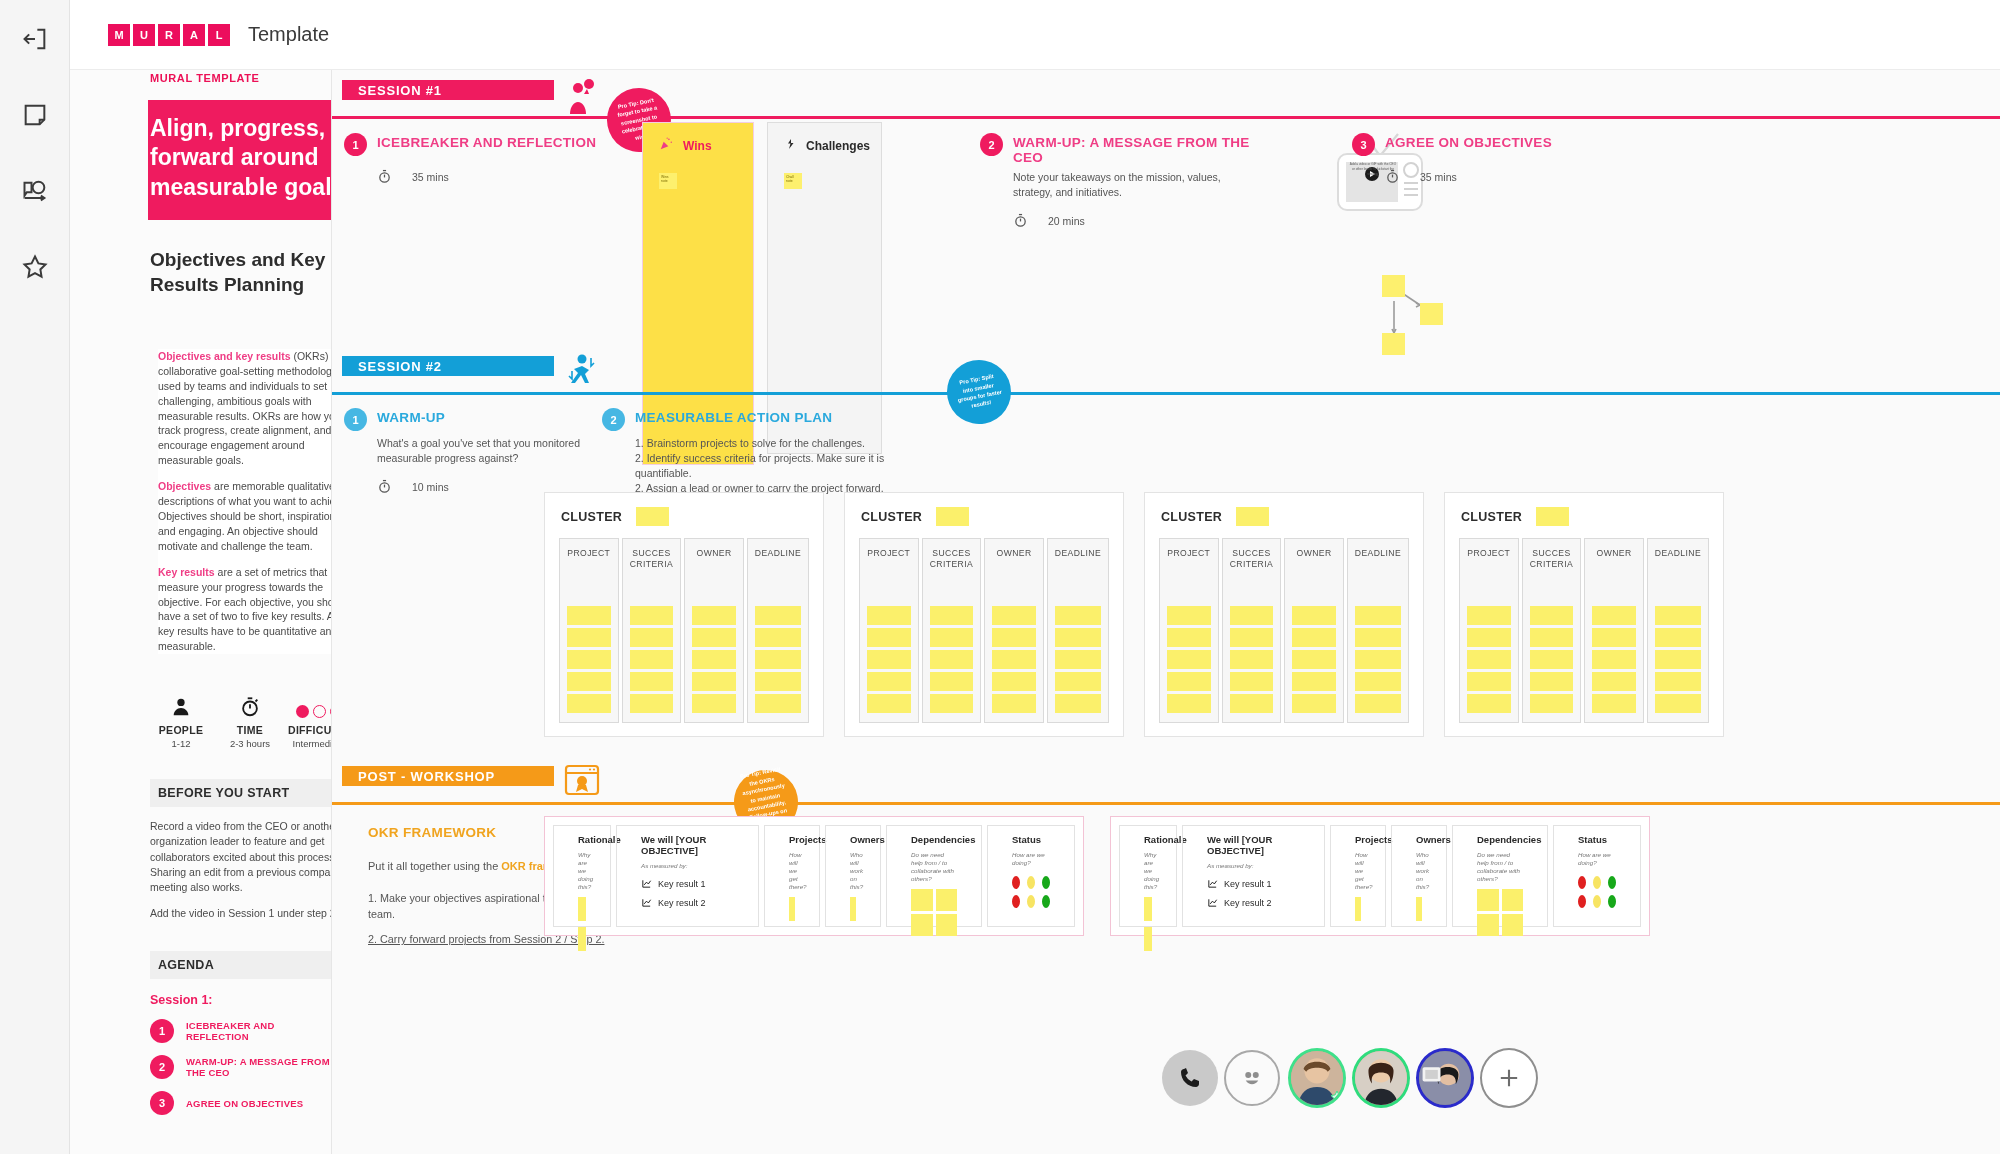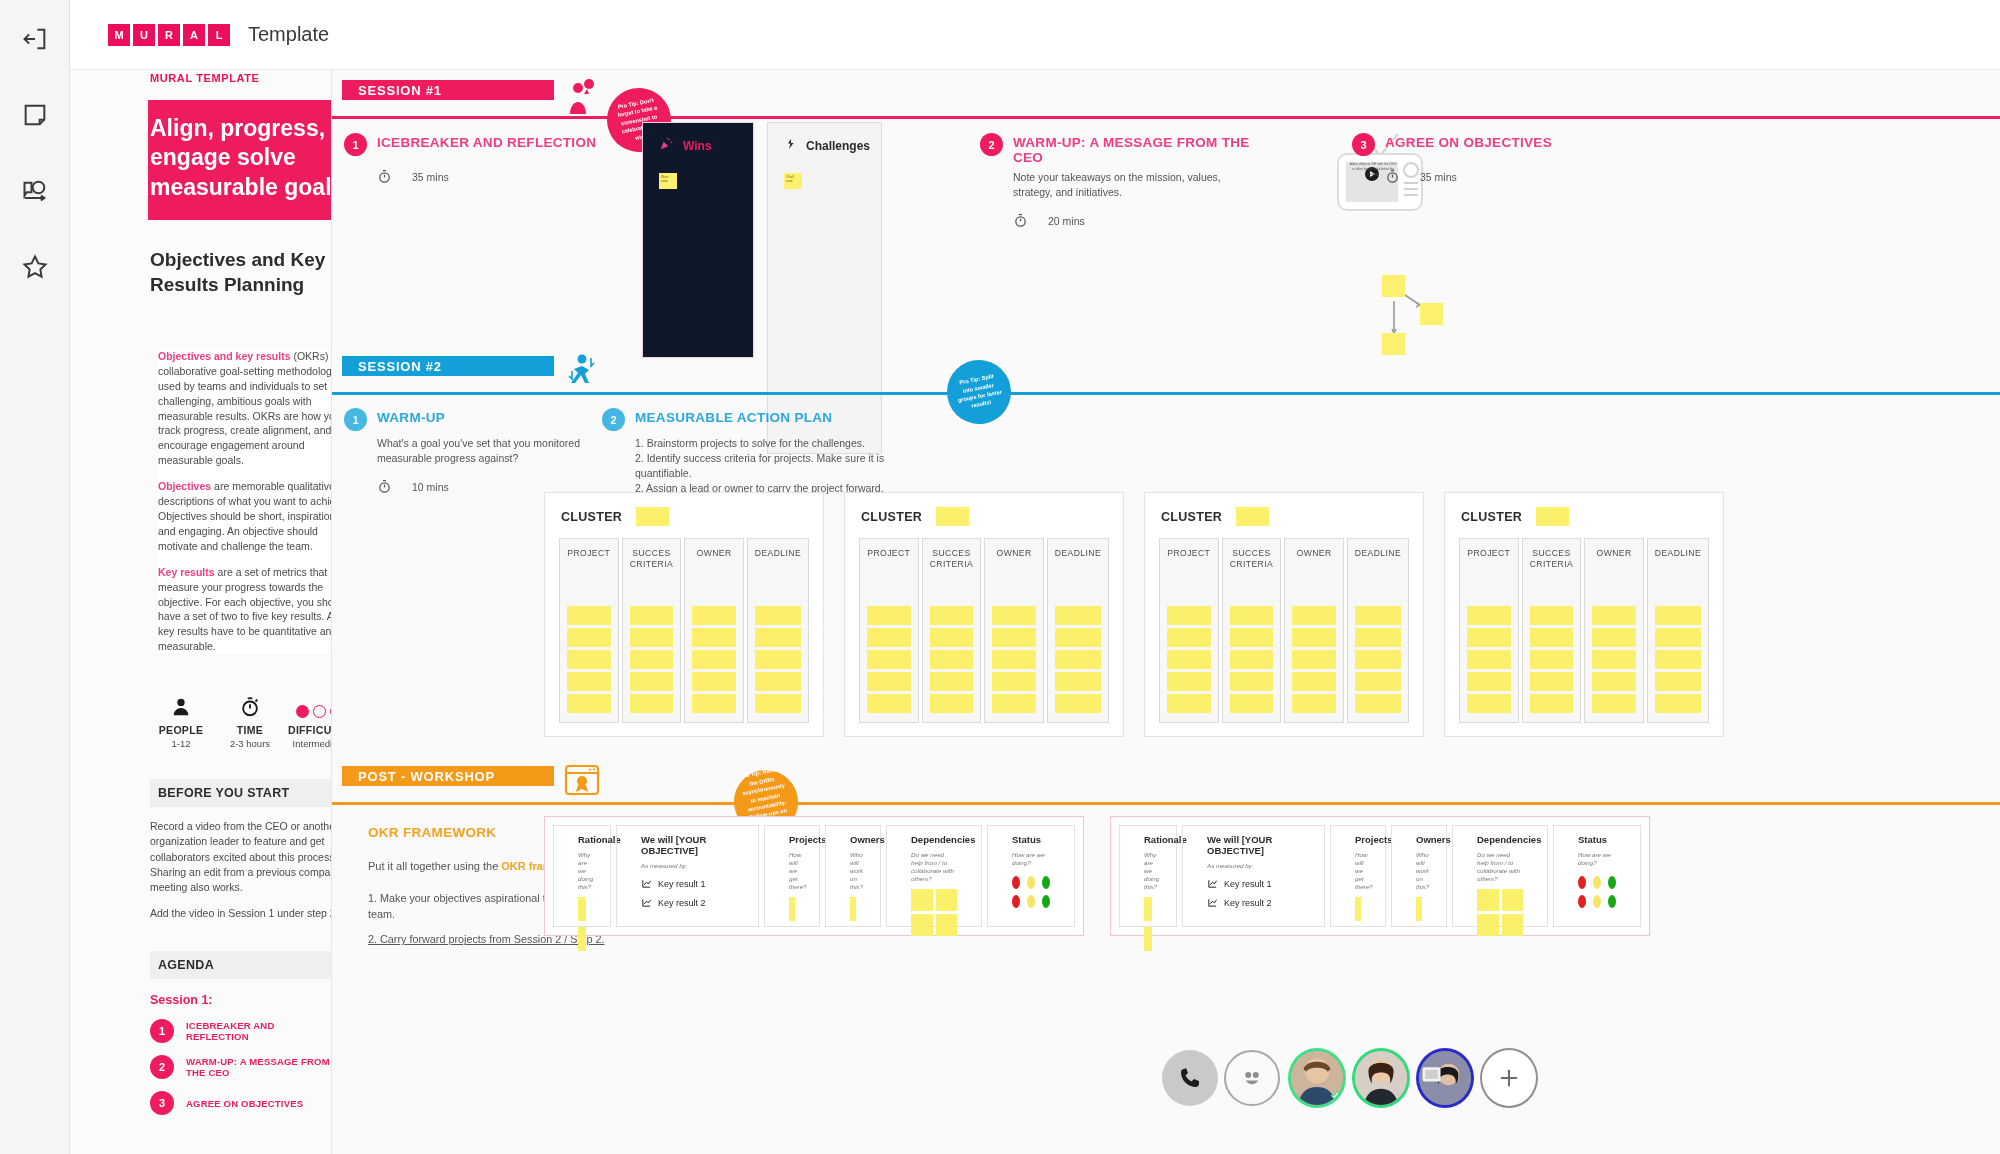--- a/index.html
+++ b/index.html
@@ -138,21 +138,21 @@
       <svg viewBox="0 0 24 24">
           <path d="M12 3l2.9 5.9 6.1.9-4.4 4.3 1 6.1-5.6-3-5.6 3 1-6.1L3 9.8l6.1-.9z"></path>
         </svg>
     </div>
   </div>
 
   <div class="panel">
     <div class="kicker">MURAL TEMPLATE</div>
     <div class="hero">
       <span>Align, progress, and</span>
-      <span>engage solve</span>
+      <span>forward around</span>
       <span>measurable goals</span>
     </div>
     <div class="panel-title">Objectives and Key Results Planning</div>
 
     <div class="desc">
       <p><b>Objectives and key results</b><span> (OKRs) is a collaborative goal-setting methodology used by teams and individuals to set challenging, ambitious goals with measurable results. OKRs are how you track progress, create alignment, and encourage engagement around measurable goals.</span></p>
       <p><b>Objectives</b><span> are memorable qualitative descriptions of what you want to achieve. Objectives should be short, inspirational, and engaging. An objective should motivate and challenge the team.</span></p>
       <p><b>Key results</b><span> are a set of metrics that measure your progress towards the objective. For each objective, you should have a set of two to five key results. All key results have to be quantitative and measurable.</span></p>
     </div>
 
@@ -251,21 +251,21 @@
       <div class="time" style="margin-left:33px;">
         <svg viewBox="0 0 24 24" fill="none" stroke="#555" stroke-width="2">
             <circle cx="12" cy="13.5" r="7.5"></circle>
             <path d="M12 13.5V9"></path>
             <path d="M9.5 2.5h5"></path>
           </svg>
         <span>35 mins</span>
       </div>
     </div>
 
-    <div class="box" style="left:310px;top:52px;width:112px;height:236px;background:#0f172a;border-color:#f3cde1;">
+    <div class="box" style="left:310px;top:52px;width:112px;height:343px;background:#fde047;border-color:#f3cde1;">
       <div class="box-hd">
         <span>
           <svg width="14" height="14" viewBox="0 0 24 24" fill="#ef3d85">
               <path d="M3 21l5-13 8 8z"></path>
               <circle cx="17" cy="4" r="1.4"></circle>
               <circle cx="21" cy="9" r="1.2"></circle>
               <circle cx="14" cy="2" r="1"></circle>
             </svg>
         </span>
         <span style="color:#ef1b5f">Wins</span>

